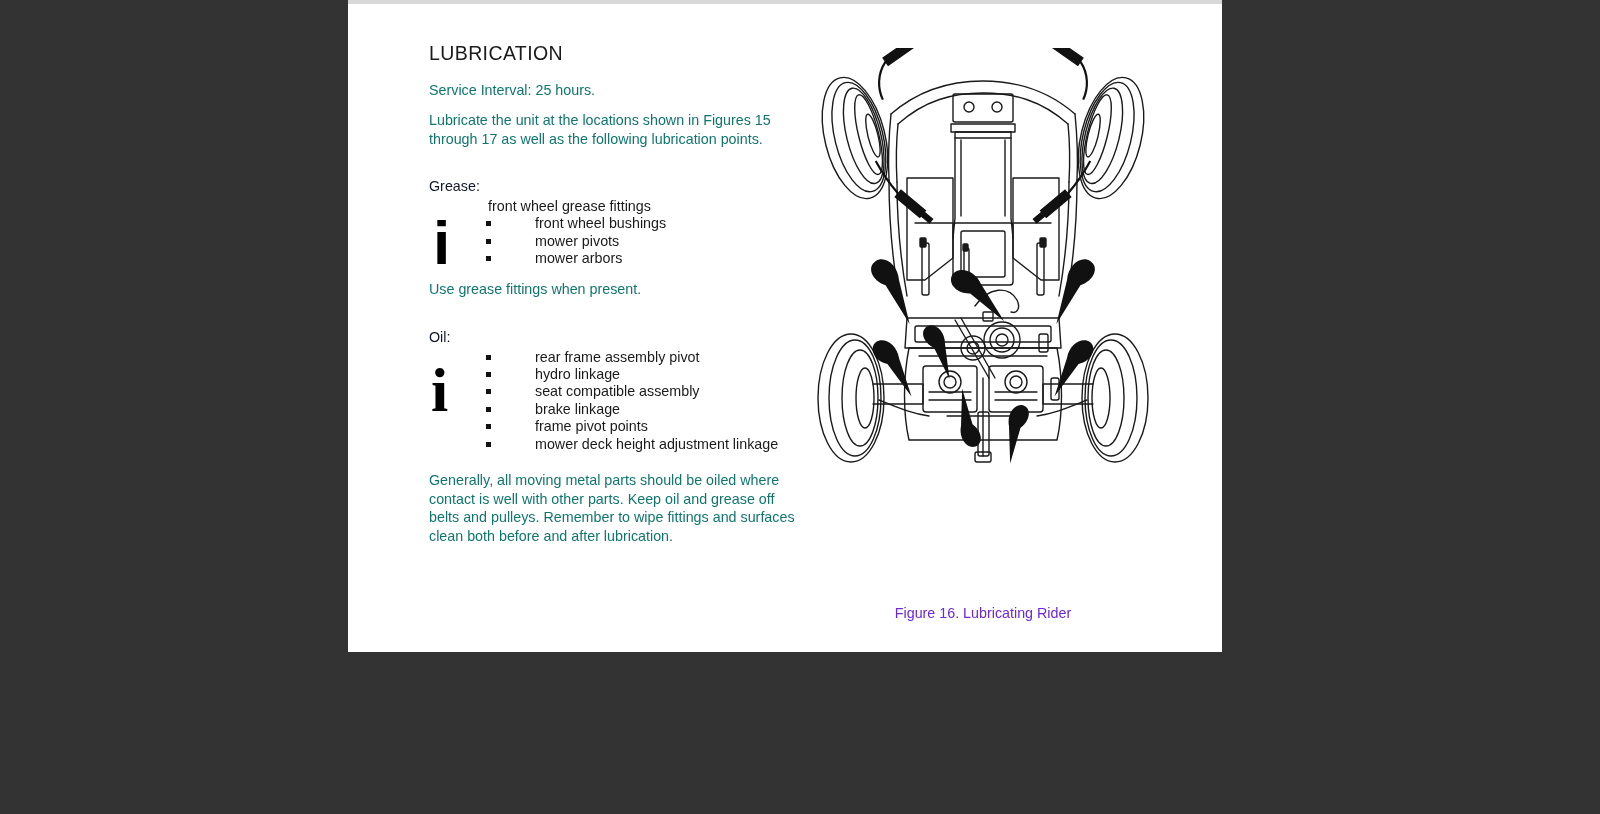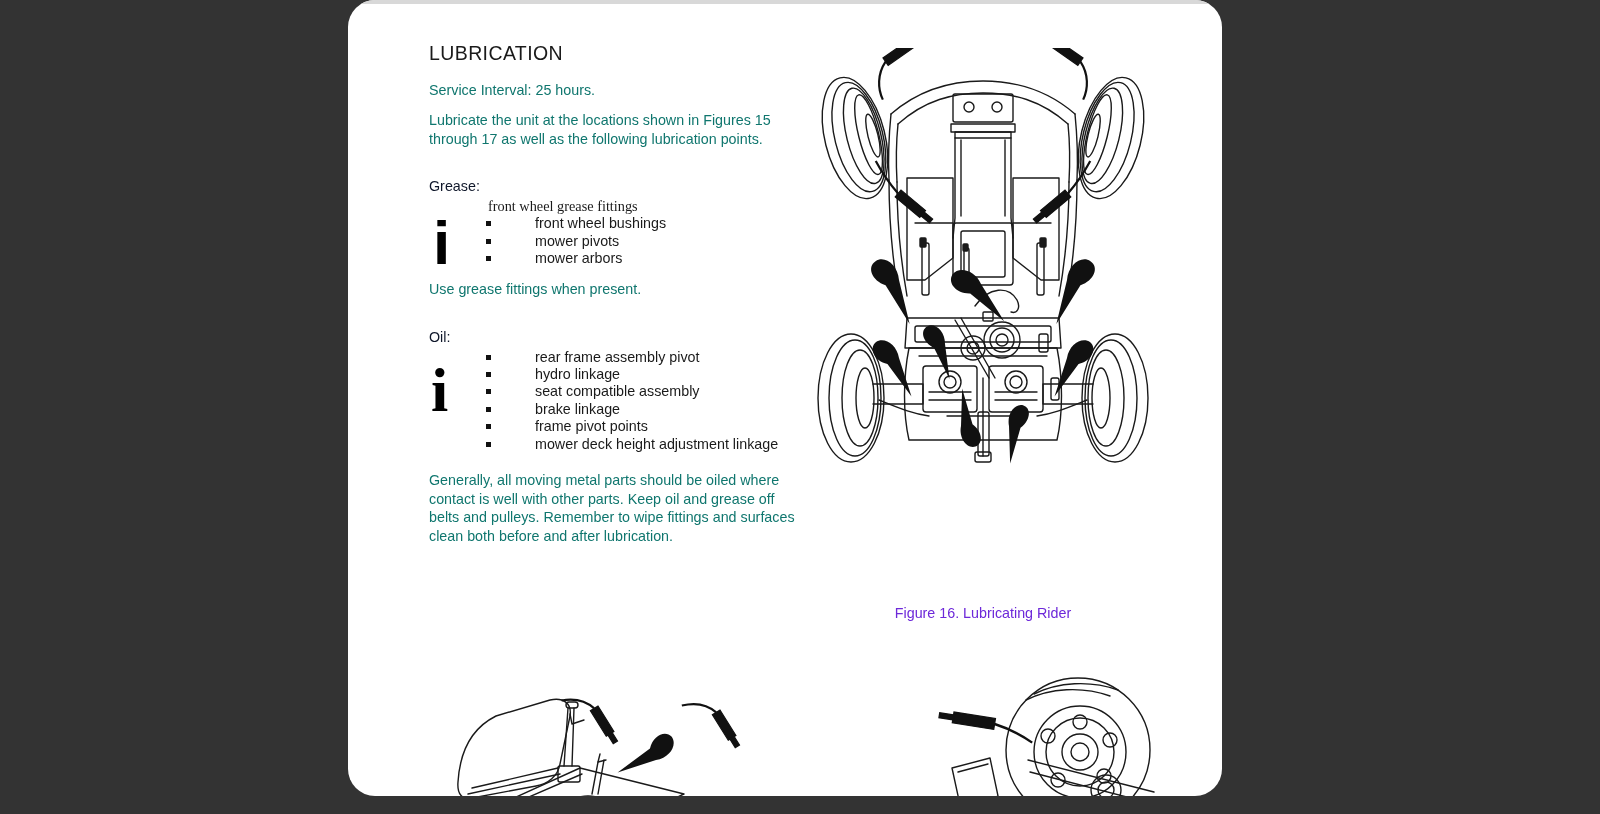--- a/index.html
+++ b/index.html
@@ -11,24 +11,23 @@
     font-family: "Liberation Sans", sans-serif;
   }
   #viewer {
     position: relative;
     width: 1600px; height: 814px;
     background: #333333;
   }
   #page {
     position: absolute;
     left: 348px; top: 0px;
-    width: 874px; height: 796px;
+    width: 874px; height: 652px;
     background: #ffffff;
     overflow: hidden;
-    border-radius: 27px;
   }
   #page-top-edge {
     position: absolute;
     left: 0; top: 0; width: 874px; height: 4px;
     background: #d8d8d8;
   }
   
   #text-col {
     position: absolute;
     left: 81px; top: 42px;
@@ -89,21 +88,20 @@
   ul.lube-list li {
     position: relative;
     font-size: 14.3px;
     line-height: 17.4px;
     color: #1a1a1a;
     padding-left: 106px;
     min-height: 17.4px;
   }
   ul.lube-list li.nobullet {
     padding-left: 59px;
-    font-family: Liberation Serif, serif;
   }
   ul.lube-list li .sq {
     position: absolute;
     left: 57px;
     top: 6px;
     width: 5px; height: 5px;
     background: #111;
   }
   
   #fig-col {

